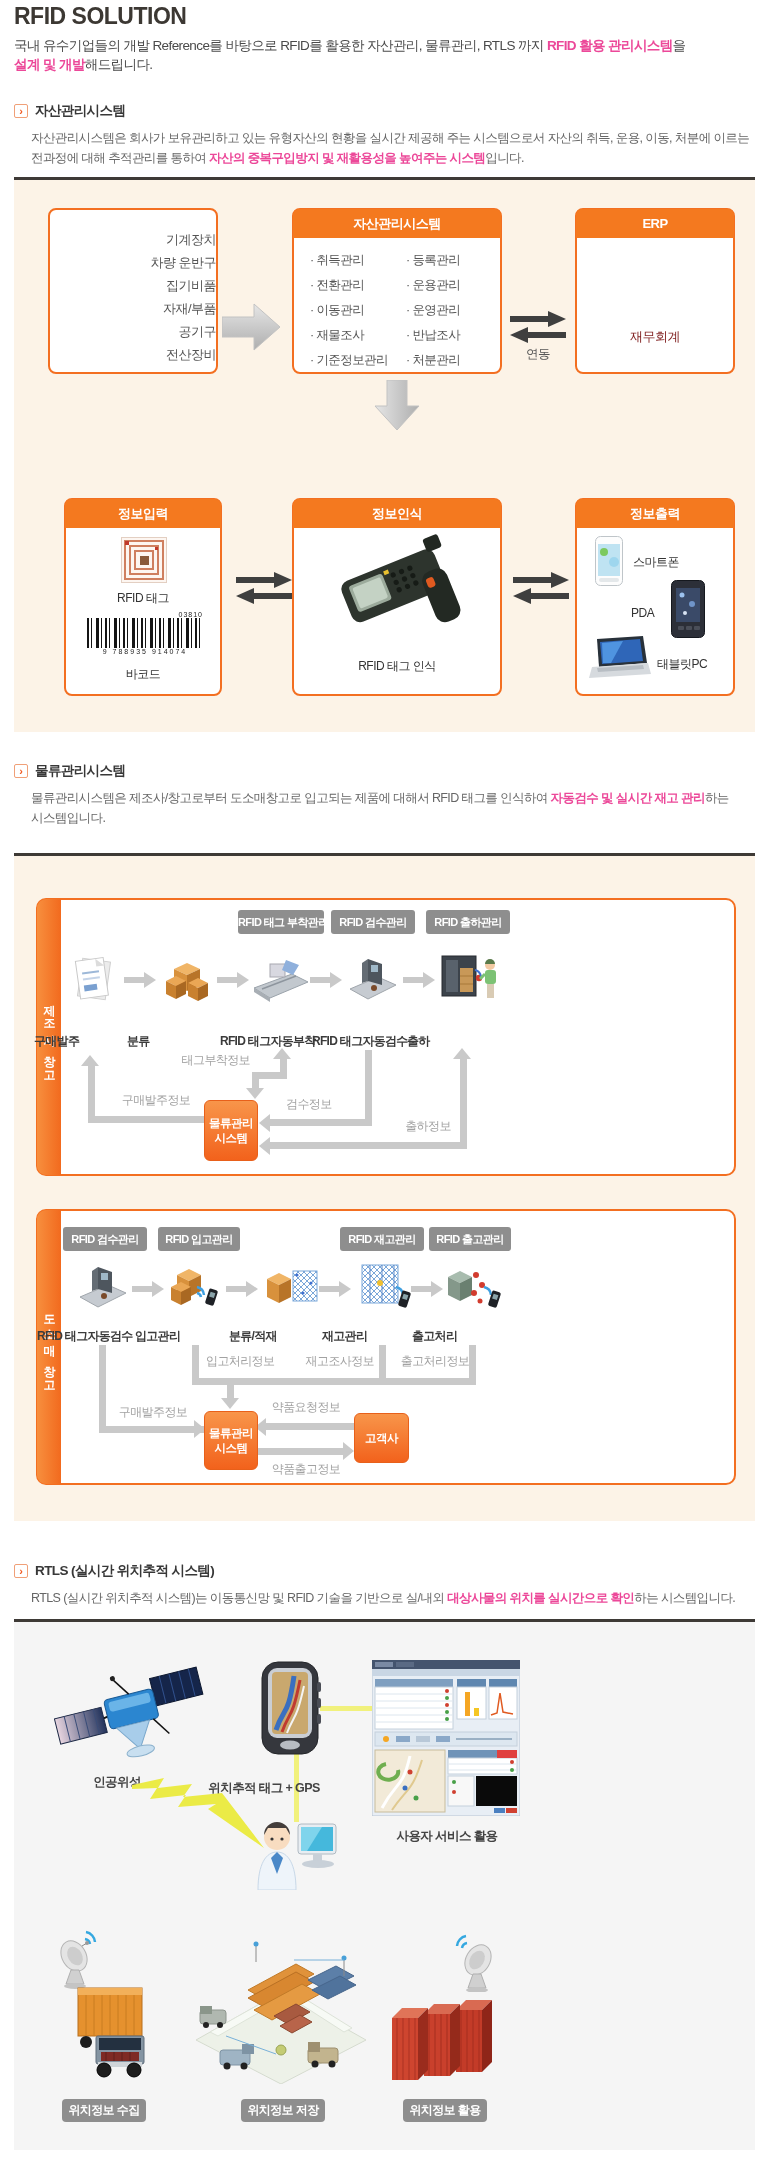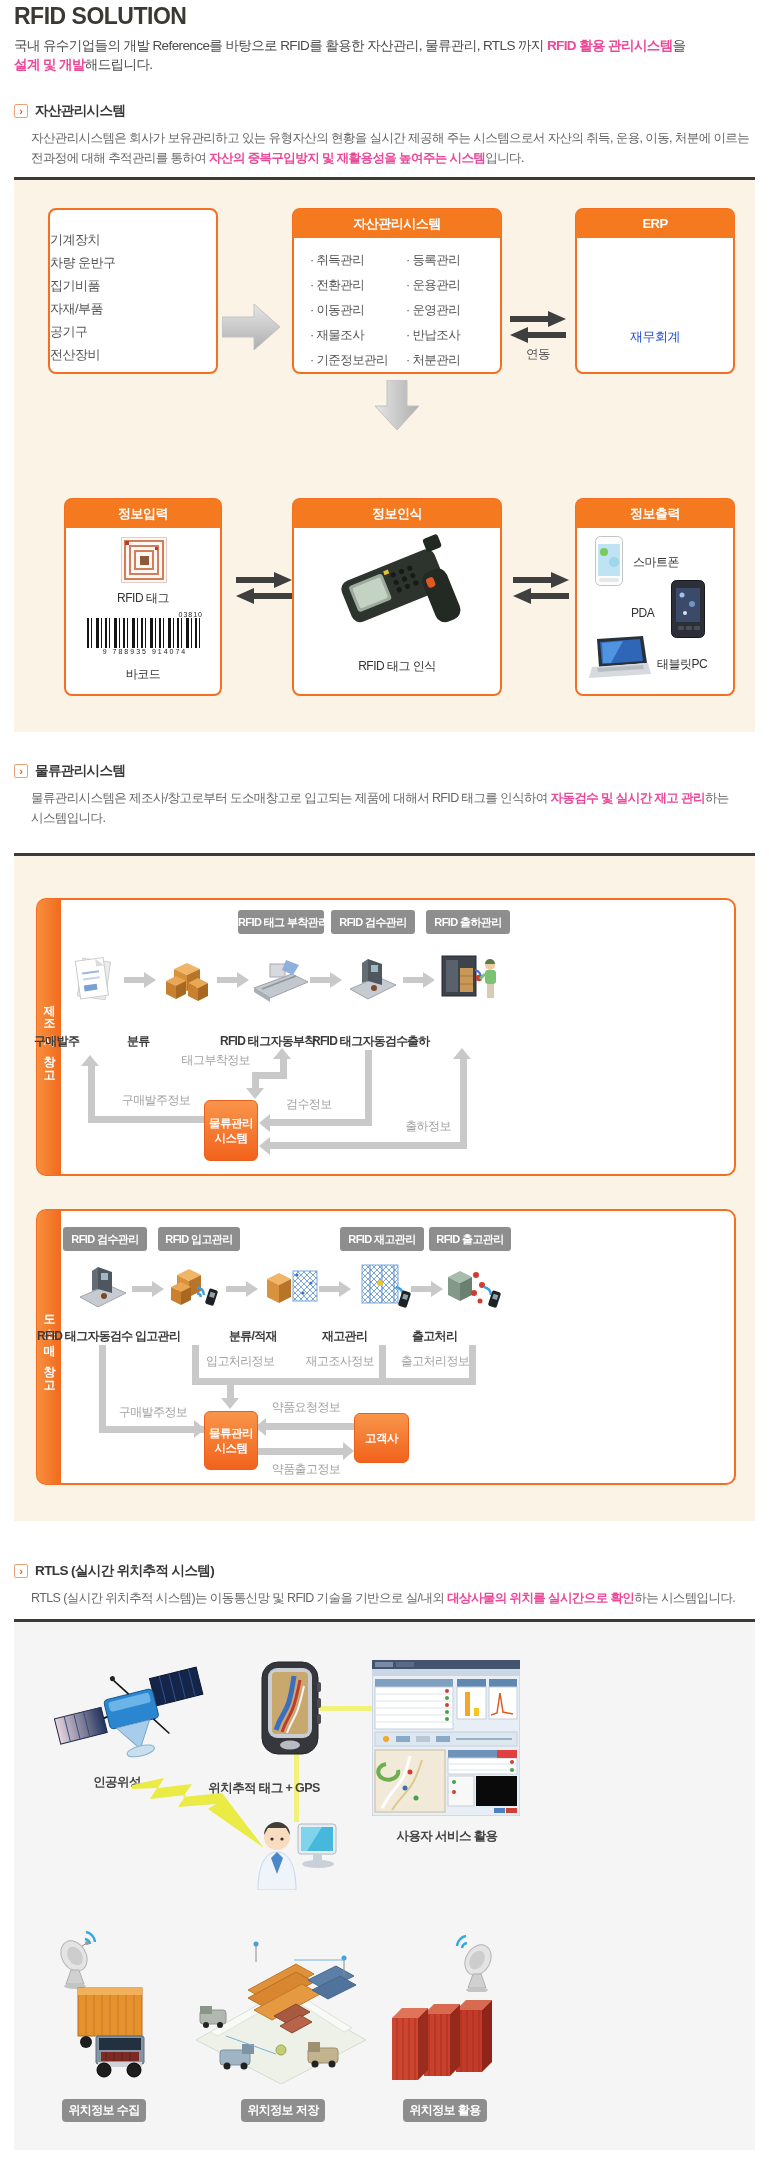--- a/index.html
+++ b/index.html
@@ -10,21 +10,21 @@
 .intro{font-size:13.5px;line-height:19px;color:#4a4a4a;letter-spacing:-0.6px}
 .hl{color:#ec4899;font-weight:bold}
 .sec-h{display:flex;align-items:center;gap:7px}
 .sec-ico{width:14px;height:14px;border:1px solid #f0a078;border-radius:2px;color:#f15a22;font-size:11px;font-weight:bold;display:flex;align-items:center;justify-content:center;background:#fff;line-height:1}
 .sec-title{font-size:13.5px;font-weight:bold;color:#383838;letter-spacing:-0.6px}
 .para{font-size:12.5px;line-height:20px;color:#666;letter-spacing:-0.6px}
 .dia{background:#fcf3e7;border-top:3px solid #3e3a36}
 .dia3{background:#f5f5f5;border-top:3px solid #3e3a36}
 .obox{position:absolute;background:#fff;border:2px solid #f36f21;border-radius:8px}
 .obox-h{position:absolute;left:-1px;top:-1px;right:-1px;height:29px;background:#f4791f;color:#fff;font-weight:bold;font-size:13px;text-align:center;line-height:29px;border-radius:6px 6px 0 0;letter-spacing:-0.5px}
-.asset-li{font-size:13px;color:#555;text-align:left;line-height:23px;letter-spacing:-0.5px}
+.asset-li{font-size:13px;color:#555;text-align:right;line-height:23px;letter-spacing:-0.5px}
 .ams-li{font-size:12.5px;color:#555;line-height:25px;letter-spacing:-0.6px;white-space:nowrap}
 .ams-li:before{content:"· "}
 .pill{position:absolute;background:#8e8e8e;color:#fff;font-size:11px;font-weight:bold;text-align:center;border-radius:3px;line-height:24px;height:24px;letter-spacing:-0.6px;white-space:nowrap}
 .pill2{position:absolute;background:#8e8e8e;color:#fff;font-size:12px;font-weight:bold;text-align:center;border-radius:4px;line-height:23px;height:23px;letter-spacing:-0.6px}
 .gline{position:absolute;background:#c9c9c9}
 .glabel{position:absolute;font-size:12px;color:#a2a2a2;letter-spacing:-0.6px;white-space:nowrap}
 .steplabel{position:absolute;font-size:12px;font-weight:bold;color:#3b3b3b;text-align:left;letter-spacing:-0.7px;white-space:nowrap}
 .ah-up{position:absolute;width:0;height:0;border-left:9px solid transparent;border-right:9px solid transparent;border-bottom:11px solid #c9c9c9}
 .ah-down{position:absolute;width:0;height:0;border-left:9px solid transparent;border-right:9px solid transparent;border-top:11px solid #c9c9c9}
 .ah-left{position:absolute;width:0;height:0;border-top:9px solid transparent;border-bottom:9px solid transparent;border-right:11px solid #c9c9c9}
@@ -115,21 +115,21 @@
   </div>
 
   <svg class="abs" style="left:496px;top:131px" width="56" height="32" viewBox="0 0 56 32">
     <polygon points="0,5 38,5 38,0 56,8 38,16 38,11 0,11" fill="#3f3f3f"></polygon>
     <polygon points="56,21 18,21 18,16 0,24 18,32 18,27 56,27" fill="#3f3f3f"></polygon>
   </svg>
   <div class="ctr" style="left:496px;top:166px;width:56px;font-size:12.5px;color:#555;letter-spacing:-0.5px">연동</div>
 
   <div class="obox" style="left:561px;top:28px;width:160px;height:166px">
     <div class="obox-h">ERP</div>
-    <div class="ctr" style="left:0;top:118px;width:100%;font-size:13px;color:#1d4ed8;letter-spacing:-0.5px">재무회계</div>
+    <div class="ctr" style="left:0;top:118px;width:100%;font-size:13px;color:#7f1d1d;letter-spacing:-0.5px">재무회계</div>
   </div>
 
   <svg class="abs" style="left:359px;top:200px" width="48" height="52" viewBox="0 0 48 52">
         <polygon points="14,0 34,0 34,26 46,26 24,50 2,26 14,26" fill="url(#gArrH)" stroke="#c2c2c2"></polygon>
       </svg>
 
   <div class="obox" style="left:50px;top:318px;width:158px;height:198px">
     <div class="obox-h">정보입력</div>
     <svg class="abs" style="left:55px;top:37px" width="46" height="46" viewBox="0 0 46 46">
       <rect x="0.5" y="0.5" width="45" height="45" fill="#fdf6f1" stroke="#e3cfc2"></rect>

